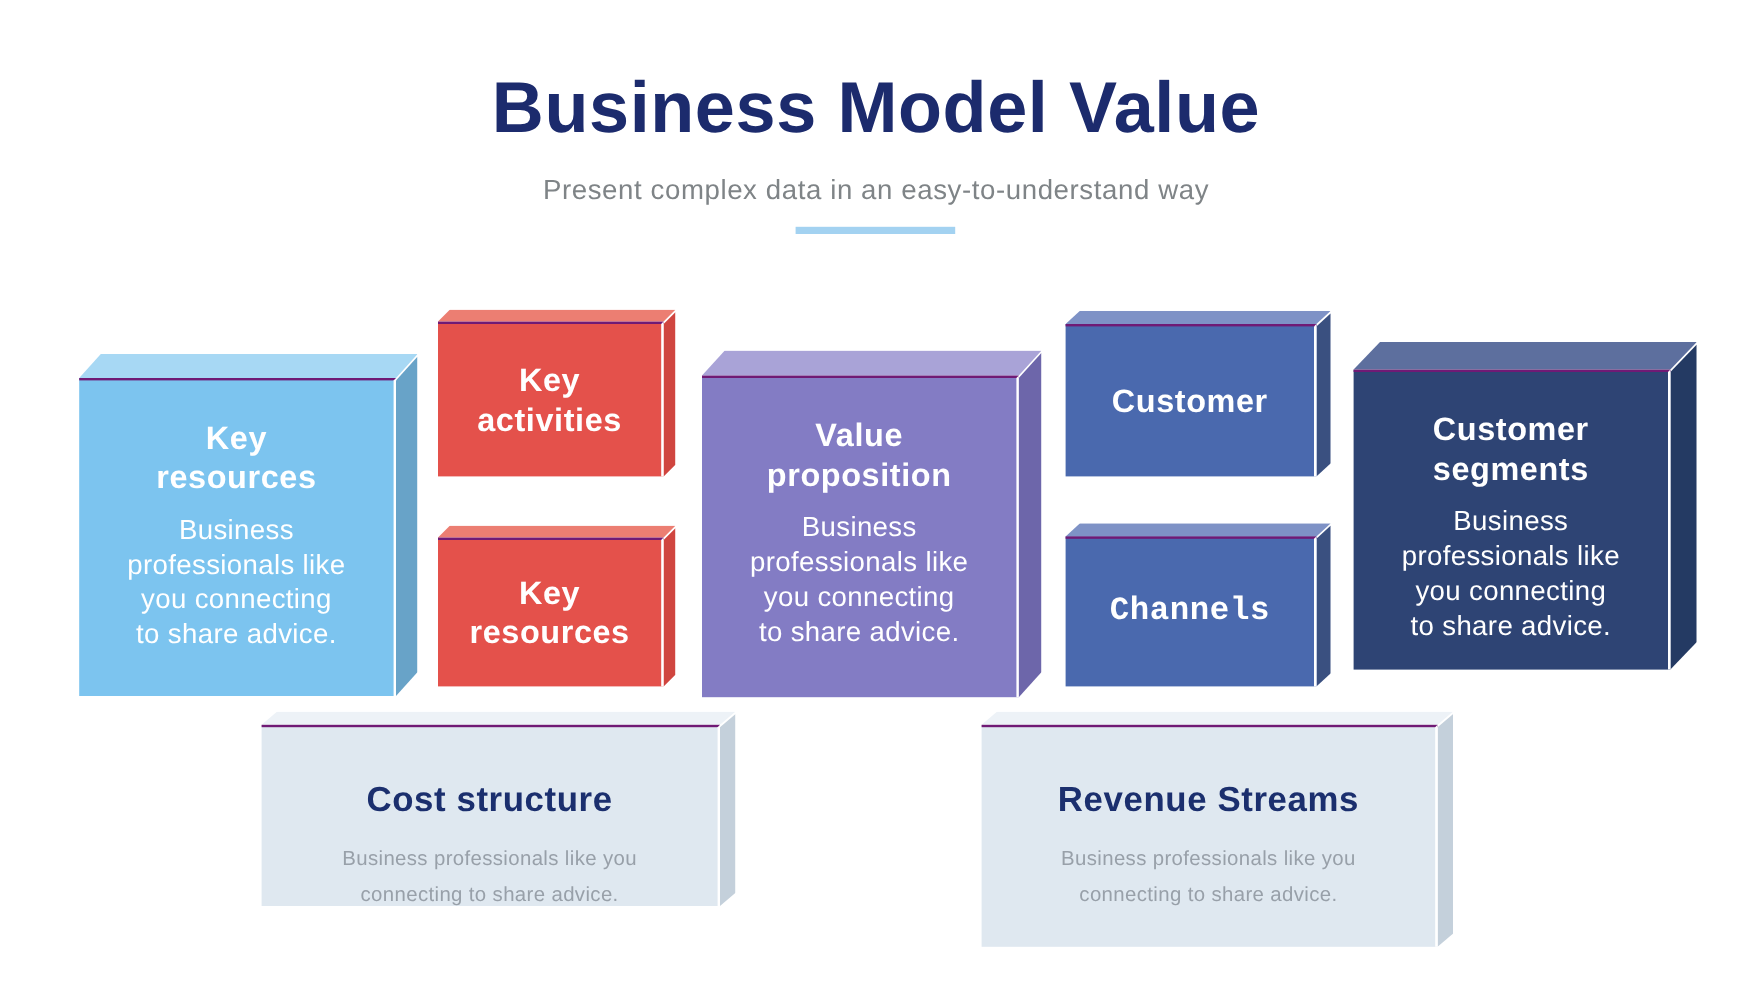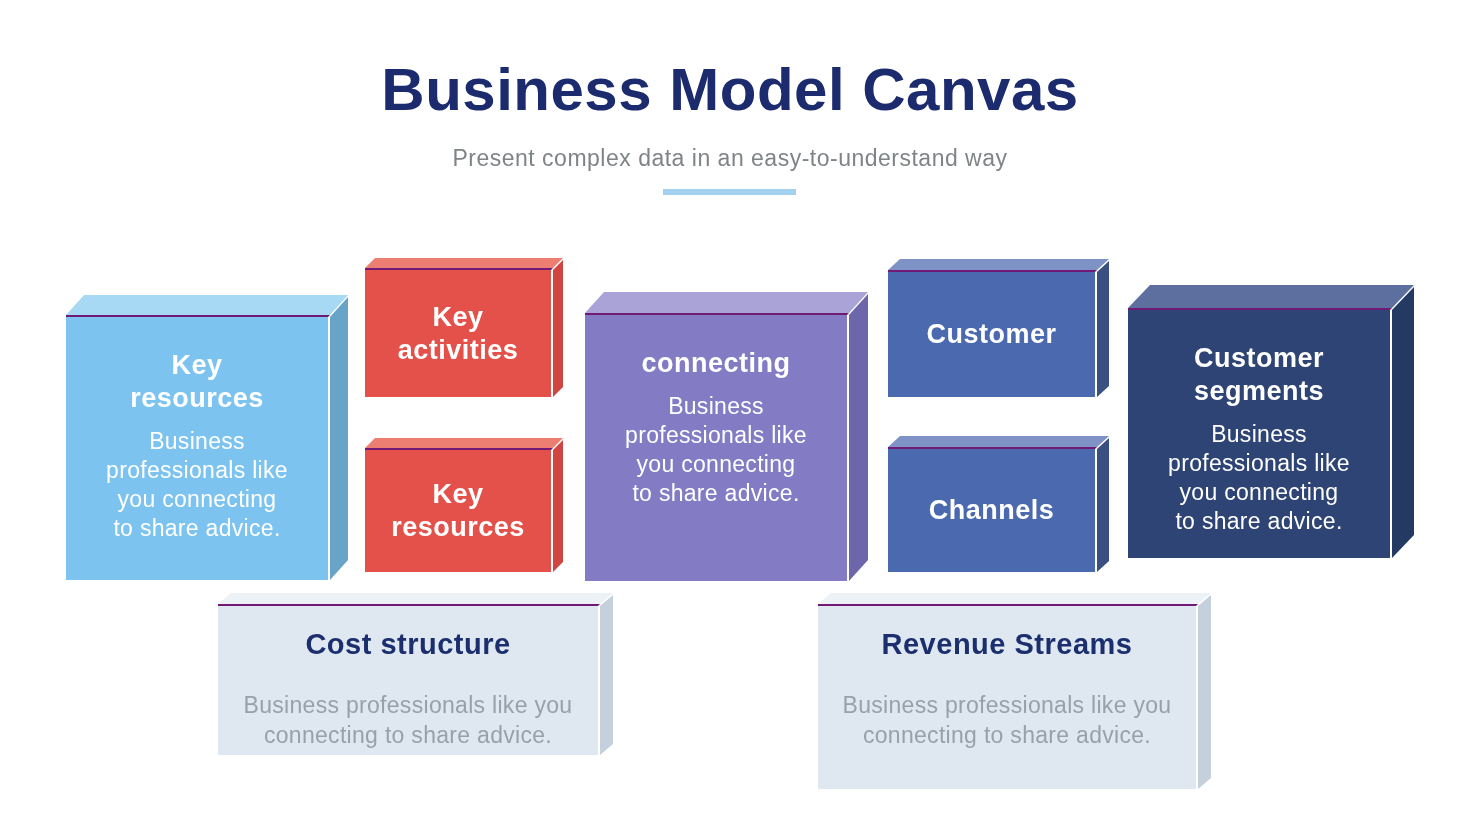--- a/index.html
+++ b/index.html
@@ -81,30 +81,30 @@
     letter-spacing: 0.5px;
   }
   .box-body {
     margin-top: 12px;
     font-size: 23px;
     line-height: 29px;
     letter-spacing: 0.3px;
   }
   .line { display: block; }
 
-  .box.gray .face.stack { padding-top: 21px; }
+  .box.gray .face.stack { padding-top: 44px; }
   .box.gray .box-title { font-size: 29px; line-height: 35px; }
-  .box.gray .box-body  { margin-top: 28px; font-size: 23px; line-height: 30px; }
+  .box.gray .box-body  { margin-top: 16px; font-size: 17px; line-height: 30px; }
 </style>
 </head>
 <body>
 
 <div class="slide">
 
-  <h1 class="page-title" style="color: rgb(28, 43, 109);">Business Model Canvas</h1>
+  <h1 class="page-title" style="color: rgb(28, 43, 109);">Business Model Value</h1>
   <p class="page-subtitle" style="color: rgb(127, 132, 135); text-align: center;">Present complex data in an easy-to-understand way</p>
   <div class="title-underline" style="background: rgb(163, 210, 241);"></div>
 
   <div class="box" style="left: 66px; top: 315px; width: 264px; height: 265px; --dx: 18px; --dy: 20px; --f: #7cc4ef; --t: #a7d8f4; --s: #68a3c8; --label: #ffffff; --body: #ffffff;">
     <div class="flap top"></div>
     <div class="flap right"></div>
     <div class="face stack">
       <div class="box-title">
         <span class="line">Key</span>
         <span class="line">resources</span>
@@ -138,42 +138,43 @@
         <span class="line">resources</span>
       </div>
     </div>
   </div>
 
   <div class="box" style="left: 585px; top: 313px; width: 264px; height: 268px; --dx: 19px; --dy: 21px; --f: #837cc4; --t: #a9a3d7; --s: #6d66aa; --label: #ffffff; --body: #ffffff;">
     <div class="flap top"></div>
     <div class="flap right"></div>
     <div class="face stack">
       <div class="box-title">
-        <span class="line">connecting</span>
+        <span class="line">Value</span>
+        <span class="line">proposition</span>
       </div>
       <div class="box-body">
         <span class="line">Business</span>
         <span class="line">professionals like</span>
         <span class="line">you connecting</span>
         <span class="line">to share advice.</span>
       </div>
     </div>
   </div>
 
   <div class="box" style="left: 888px; top: 270px; width: 209px; height: 127px; --dx: 12px; --dy: 11px; --f: #4a69ae; --t: #7e92c6; --s: #3a5080; --label: #ffffff; --body: #ffffff;">
     <div class="flap top"></div>
     <div class="flap right"></div>
     <div class="face center">
       <div class="box-title">
         <span class="line">Customer</span>
       </div>
     </div>
   </div>
 
-  <div class="box" style="left: 888px; top: 447px; width: 209px; height: 125px; --dx: 12px; --dy: 11px; --f: #4a69ae; --t: #7e92c6; --s: #3a5080; --label: #ffffff; --body: #ffffff;">
+  <div class="box" style="left: 888px; top: 447px; width: 209px; height: 125px; font-family: Liberation Mono, monospace; --dx: 12px; --dy: 11px; --f: #4a69ae; --t: #7e92c6; --s: #3a5080; --label: #ffffff; --body: #ffffff;">
     <div class="flap top"></div>
     <div class="flap right"></div>
     <div class="face center">
       <div class="box-title">
         <span class="line">Channels</span>
       </div>
     </div>
   </div>
 
   <div class="box" style="left: 1128px; top: 308px; width: 264px; height: 250px; --dx: 22px; --dy: 23px; --f: #2e4474; --t: #5d6f9e; --s: #243a63; --label: #ffffff; --body: #ffffff;">

